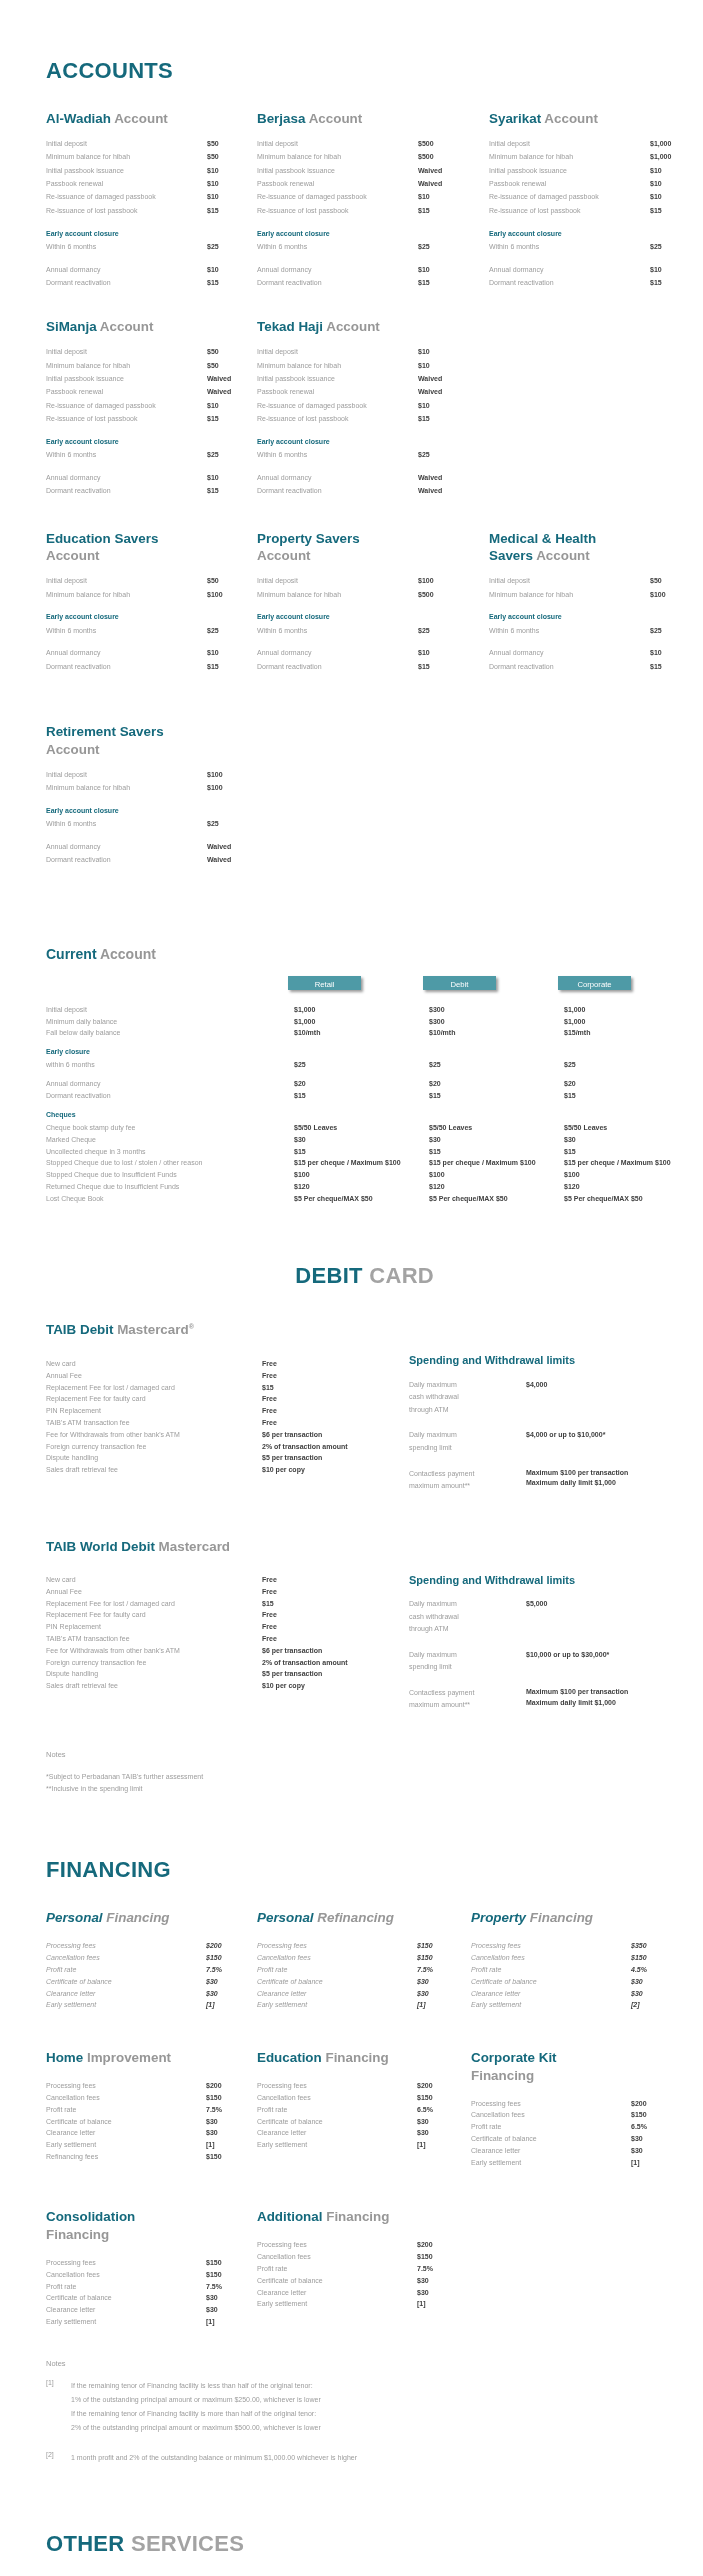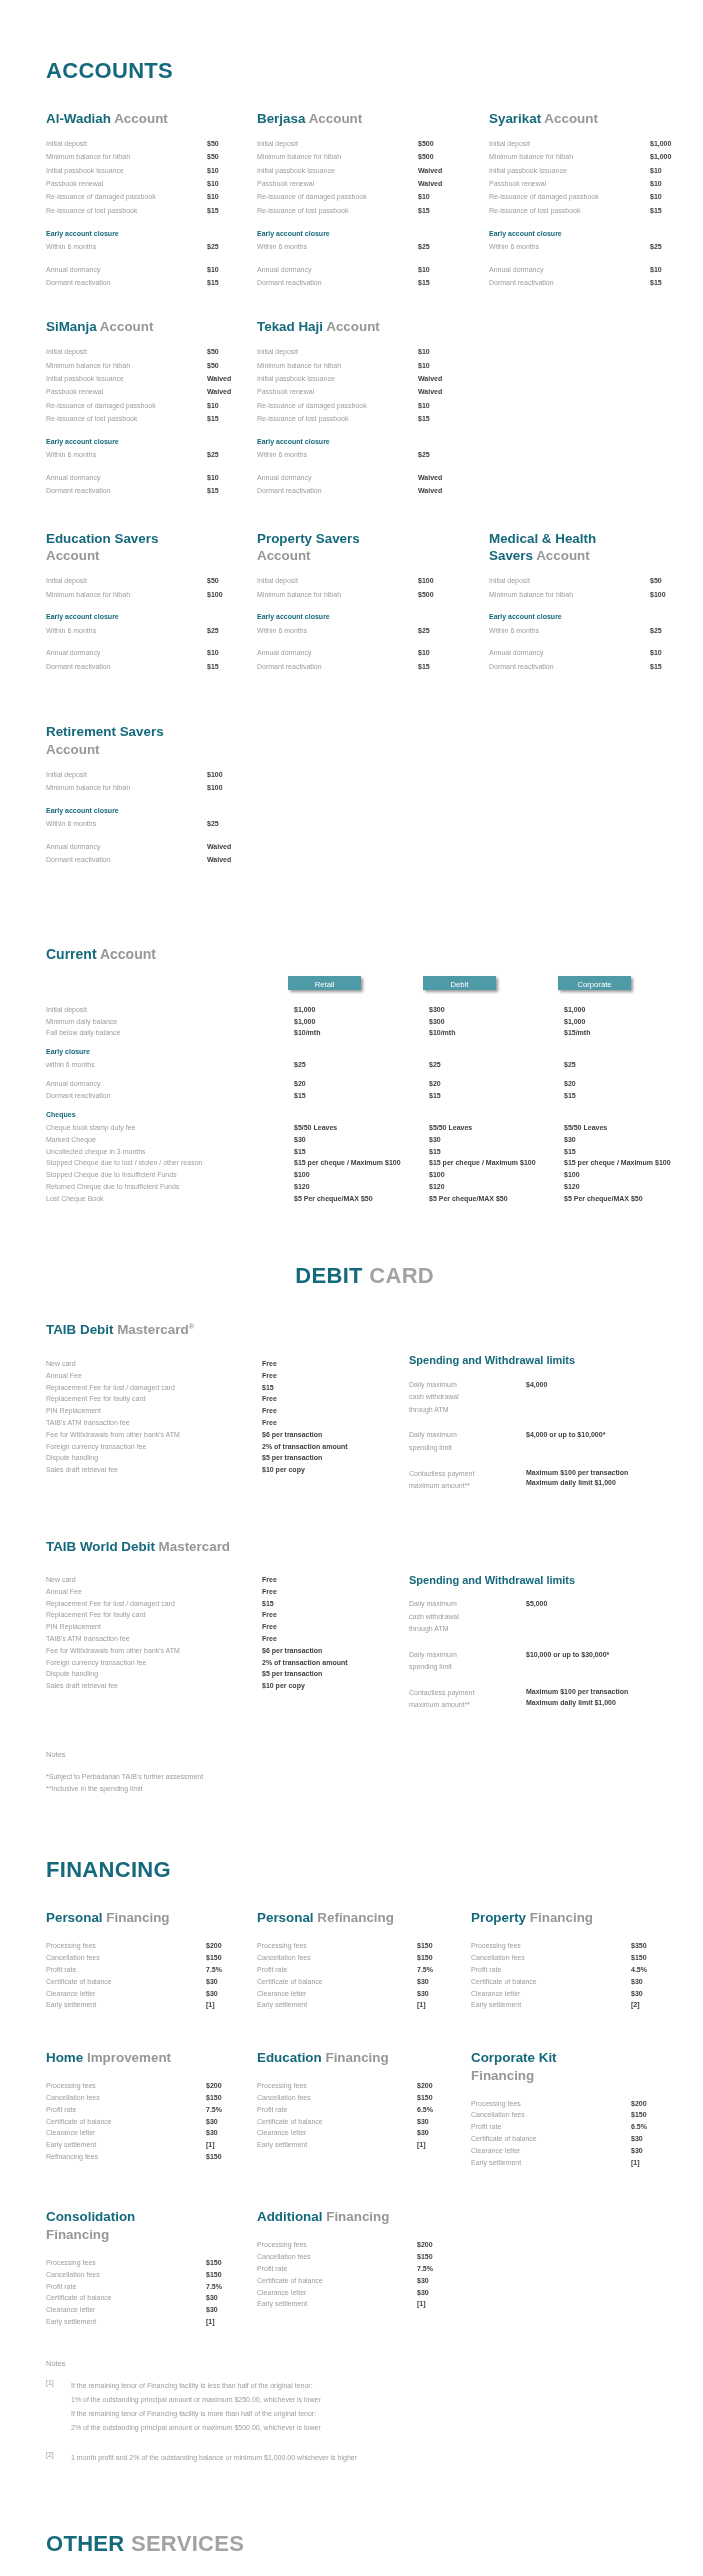--- a/index.html
+++ b/index.html
@@ -78,21 +78,21 @@
   .limit-label .ml{line-height:12.4px;}
   .limit-value{flex:1;color:var(--value);font-weight:700;line-height:12.4px;}
   .notes-block{margin-top:25px;font-size:7px;color:var(--label);}
   .notes-title{margin-bottom:11.3px;font-size:7.5px;}
   .notes-line{line-height:12.4px;}
 
   
   #sec-financing .section-title{margin-top:62px;}
   .cols-3f{grid-template-columns:211px 214px 1fr;}
   .cols-2f{grid-template-columns:211px 1fr;}
-  .fin-r1{margin-top:27px;}
+  .fin-r1{margin-top:27px;font-style:italic;}
   .fin-r2{margin-top:36px;}
   .fin-r3{margin-top:38px;}
   #sec-financing .fee-table{margin-top:15.5px;}
   #sec-financing .fee-row{margin-bottom:4.1px;}
   #sec-financing .fee-label{width:160px;}
   .fin-notes{margin-top:29px;}
   .note-item{display:flex;margin-bottom:15.5px;font-size:7px;color:var(--label);}
   .note-ref{flex:none;width:25px;}
   .note-lines .notes-line{line-height:14px;}
 

